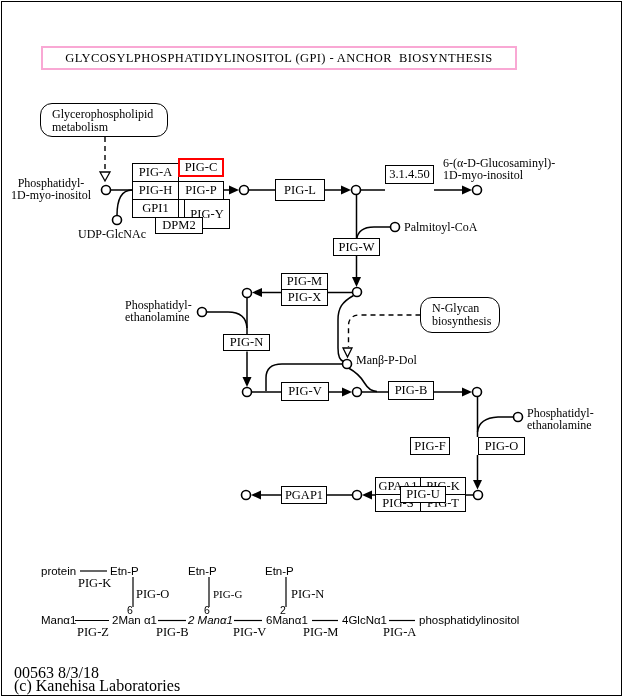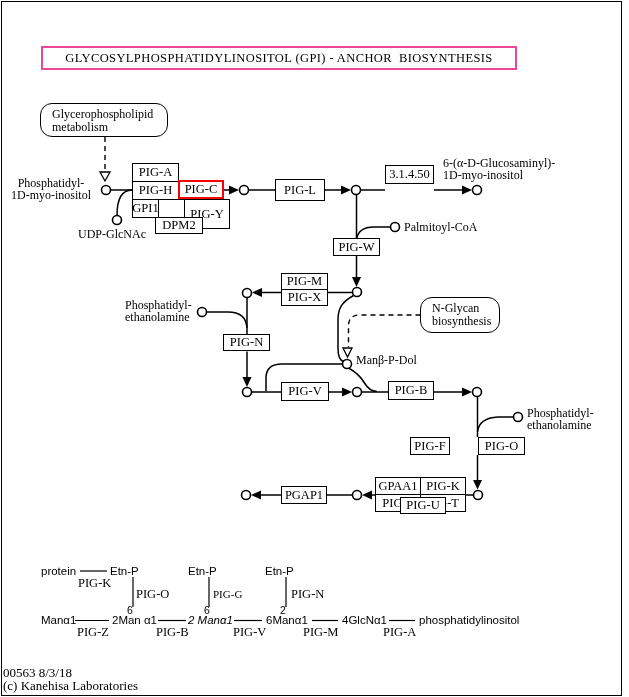--- a/index.html
+++ b/index.html
@@ -1,35 +1,35 @@
 <!DOCTYPE html>
 <html><head>
 <meta charset="utf-8">
 <style>
   html,body{margin:0;padding:0;background:#fff;}
   #canvas{position:relative;width:629px;height:697px;background:#fff;overflow:hidden;
           font-family:"Liberation Serif",serif;color:#000;}
   #outer-border{position:absolute;left:1px;top:1px;width:619px;height:693px;
                 border:1px solid #000;pointer-events:none;}
   #diagram-svg{position:absolute;left:0;top:0;width:629px;height:697px;}
-  .titlebox{position:absolute;left:41px;top:46px;width:476px;height:24px;border:2px solid #ec4899;
+  .titlebox{position:absolute;left:41px;top:46px;width:476px;height:24px;border:2px solid #f9a8d4;
             box-sizing:border-box;display:flex;align-items:center;justify-content:center;
             font-size:12.5px;letter-spacing:.4px;white-space:pre;}
   .rbox{position:absolute;border:1.5px solid #000;border-radius:12px;box-sizing:border-box;
         background:#fff;font-size:12px;line-height:13px;padding:4px 0 0 11px;}
   .ebox{position:absolute;background:#fff;border:1px solid #000;box-sizing:border-box;
         display:flex;align-items:center;justify-content:center;font-size:12.5px;
         white-space:nowrap;z-index:1;}
   .ebox.red{border:2px solid #ff0000;z-index:2;}
   .lbl{position:absolute;font-size:12px;line-height:12px;white-space:nowrap;}
   .lbl .ln{line-height:12px;}
   .ctr{text-align:center;}
   .sans{font-family:"Liberation Sans",sans-serif;font-size:11.5px;text-align:right;}
   .tiny{font-family:"Liberation Sans",sans-serif;font-size:10.5px;}
-  .footer{position:absolute;left:3px;top:666px;font-size:13px;line-height:13px;}
+  .footer{position:absolute;left:14px;top:666px;font-size:16px;line-height:13px;}
 </style>
 </head>
 <body>
 
 <div id="canvas">
 
   <svg id="diagram-svg" viewBox="0 0 629 697" xmlns="http://www.w3.org/2000/svg">
     <g stroke="#000" stroke-width="1.5" fill="none">
       <path d="M110.5,190 H132"></path>
       <path d="M224,190 H230"></path>
@@ -119,24 +119,24 @@
   <div class="rbox" style="left:420px;top:297px;width:80px;height:36px;">
     <div class="ln">N-Glycan</div>
     <div class="ln">biosynthesis</div>
   </div>
   <div class="rbox" style="left:40px;top:103px;width:128px;height:34px;">
     <div class="ln">Glycerophospholipid</div>
     <div class="ln">metabolism</div>
   </div>
 
   <div class="ebox" style="left:132px;top:163px;width:47px;height:19px">PIG-A</div>
-  <div class="ebox red" style="left:178px;top:180px;width:46px;height:19px">PIG-C</div>
+  <div class="ebox red" style="left:178px;top:158px;width:46px;height:19px">PIG-C</div>
   <div class="ebox" style="left:132px;top:181px;width:47px;height:19px">PIG-H</div>
   <div class="ebox" style="left:178px;top:181px;width:46px;height:19px">PIG-P</div>
-  <div class="ebox" style="left:132px;top:199px;width:27px;height:19px">GPI1</div>
+  <div class="ebox" style="left:132px;top:199px;width:47px;height:19px">GPI1</div>
   <div class="ebox" style="left:184px;top:199px;width:46px;height:30px">PIG-Y</div>
   <div class="ebox" style="left:155px;top:217px;width:48px;height:17px">DPM2</div>
 
   <div class="ebox" style="left:275px;top:179px;width:50px;height:22px">PIG-L</div>
   <div class="ebox" style="left:385px;top:165px;width:49px;height:19px">3.1.4.50</div>
   <div class="ebox" style="left:333px;top:238px;width:47px;height:18px">PIG-W</div>
 
   <div class="ebox" style="left:281px;top:273px;width:47px;height:17px">PIG-M</div>
   <div class="ebox" style="left:281px;top:289px;width:47px;height:17px">PIG-X</div>
   <div class="ebox" style="left:223px;top:334px;width:47px;height:17px">PIG-N</div>
@@ -144,21 +144,21 @@
   <div class="ebox" style="left:281px;top:382px;width:48px;height:19px">PIG-V</div>
   <div class="ebox" style="left:388px;top:381px;width:46px;height:19px">PIG-B</div>
 
   <div class="ebox" style="left:410px;top:437px;width:40px;height:18px">PIG-F</div>
   <div class="ebox" style="left:478px;top:437px;width:47px;height:18px">PIG-O</div>
 
   <div class="ebox" style="left:375px;top:477px;width:46px;height:18px">GPAA1</div>
   <div class="ebox" style="left:420px;top:477px;width:46px;height:18px">PIG-K</div>
   <div class="ebox" style="left:375px;top:494px;width:46px;height:18px">PIG-S</div>
   <div class="ebox" style="left:420px;top:494px;width:46px;height:18px">PIG-T</div>
-  <div class="ebox" style="left:400px;top:497px;width:46px;height:17px">PIG-U</div>
+  <div class="ebox" style="left:400px;top:486px;width:46px;height:17px">PIG-U</div>
   <div class="ebox" style="left:281px;top:486px;width:46px;height:18px">PGAP1</div>
 
   <div class="lbl ctr" style="left:2px;top:177px;width:98px;">
     <div class="ln">Phosphatidyl-</div>
     <div class="ln">1D-myo-inositol</div>
   </div>
   <div class="lbl" style="left:78px;top:228px;">UDP-GlcNAc</div>
   <div class="lbl" style="left:443px;top:157px;">
     <div class="ln">6-(α-D-Glucosaminyl)-</div>
     <div class="ln">1D-myo-inositol</div>

